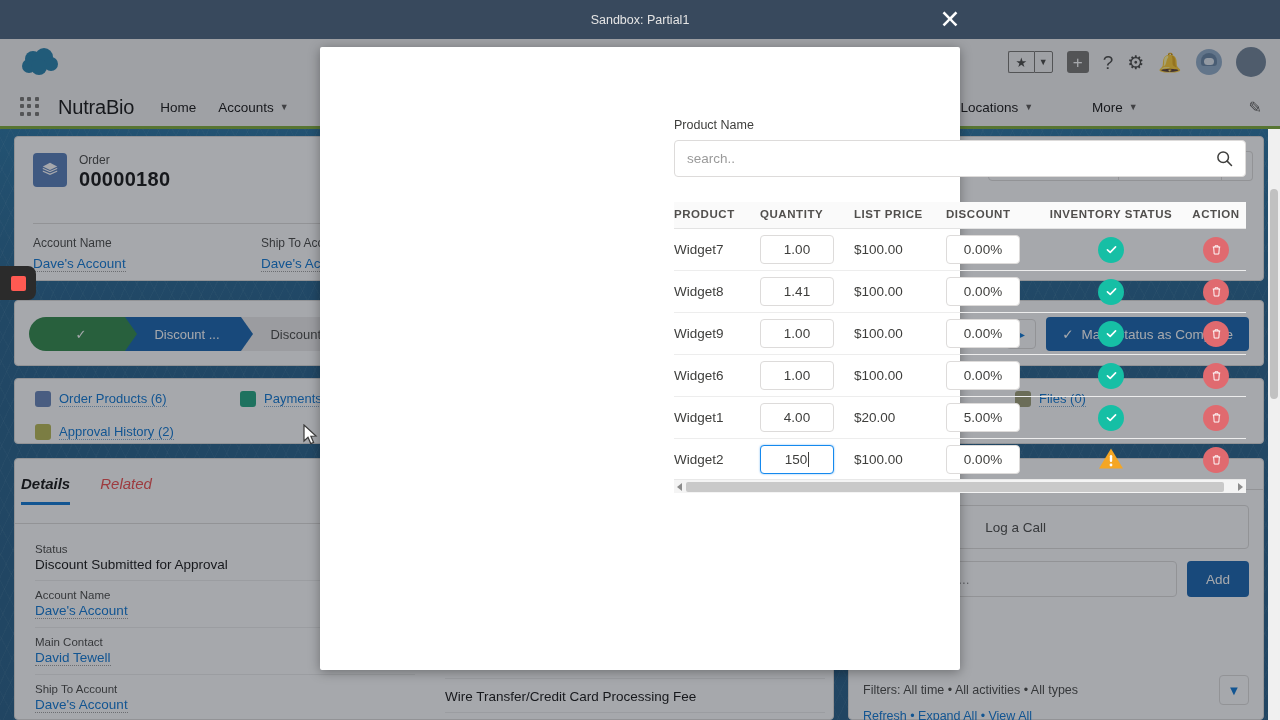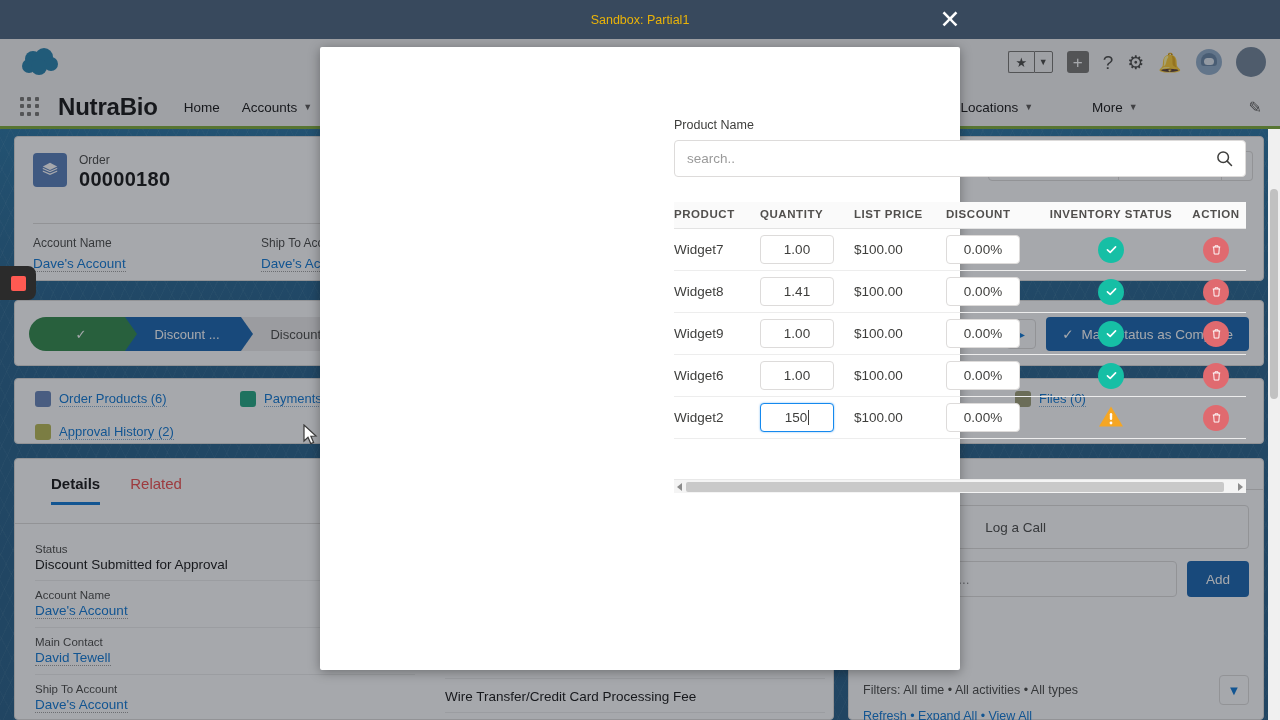--- a/index.html
+++ b/index.html
@@ -10,21 +10,21 @@
     background: #b0b0b0;
   }
   #root { position: relative; width: 1280px; height: 720px; }
 
   
   #bg { position: absolute; inset: 0; }
   #bg-dim { position: absolute; inset: 0; background: rgba(42,48,57,0.42); z-index: 40; pointer-events:none; }
 
   .sandbox-bar {
     position: absolute; top: 0; left: 0; width: 1280px; height: 39px;
-    background: #38495d; color: #eab308; font-size: 12.5px;
+    background: #38495d; color: #e5e5e5; font-size: 12.5px;
     display: flex; align-items: center; justify-content: center;
     z-index: 60;
   }
   .sandbox-close {
     position: absolute; right: 318px; top: 9px;
     width: 24px; height: 24px; color: #ffffff;
     font-size: 25px; line-height: 22px; text-align: center;
     font-weight: 300; z-index: 61; cursor: pointer;
     font-family: "DejaVu Sans", sans-serif;
   }
@@ -49,21 +49,21 @@
   .avatar::before{content:"";position:absolute;left:5px;top:4px;width:16px;height:13px;background:#5f7f9f;border-radius:8px 8px 3px 3px;}
   .avatar::after{content:"";position:absolute;left:8px;top:9px;width:10px;height:7px;background:#dfe7ef;border-radius:4px;}
   .avatar2 { width:30px;height:30px;border-radius:50%;background:#6a7d92; }
 
   .appnav {
     position: absolute; top: 85px; left: 0; width: 1280px; height: 44px;
     display: flex; align-items: center; padding-left: 20px; gap: 0px;
   }
   .waffle { width:20px; height:20px; display:grid; grid-template-columns:repeat(3,1fr); gap:2px; margin-right:18px;}
   .waffle i { background:#706e6b; border-radius:1px; display:block; width:4px; height:4px;}
-  .app-name { font-size:24px; color:#080707; font-weight:700; margin-right:26px; letter-spacing:-0.2px;}
+  .app-name { font-size:20px; color:#080707; font-weight:400; margin-right:26px; letter-spacing:-0.2px;}
   .navitem { font-size:13.5px; color:#080707; margin-right:22px; display:flex; align-items:center; gap:6px; white-space:nowrap;}
   .caret-d { font-size:9px; color:#514f4d; }
   .pencil { position:absolute; right:18px; top:13px; font-size:16px; color:#514f4d; transform:rotate(-0deg);}
 
   .page-bg {
     position: absolute; top: 129px; left: 0; width: 1280px; height: 591px;
     background: #1b5f8c;
   }
   .page-bg::before{
     content:""; position:absolute; inset:0;
@@ -110,21 +110,21 @@
   .blue-btn{height:34px;background:#0b5cab;color:#fff;border-radius:4px;font-size:13.5px;display:flex;align-items:center;gap:8px;padding:0 16px;}
 
   
   #ql-card{left:14px;top:378px;width:1250px;height:66px;}
   .ql{position:absolute;font-size:13px;color:#0070d2;display:flex;align-items:center;gap:8px;}
   .ql .ic{width:16px;height:16px;border-radius:3px;display:inline-block;}
   .ql u{text-decoration:none;border-bottom:1px dotted #7aa7cf;}
 
   
   #det-card{left:14px;top:458px;width:820px;height:262px;}
-  .tabs{position:absolute;left:36px;top:16px;display:flex;gap:30px;}
+  .tabs{position:absolute;left:6px;top:16px;display:flex;gap:30px;font-style:italic;}
   .tab{font-size:15px;color:#ef4444;padding-bottom:10px;}
   .tab.active{color:#080707;font-weight:700;border-bottom:3px solid #0070d2;}
   .tabs-rule{position:absolute;left:0;right:0;top:64px;height:1px;background:#dddbda;}
   .dcol{position:absolute;top:76px;width:380px;}
   .drow{padding:8px 0 8px 0;border-bottom:1px solid #ededed;}
   .drow .l{font-size:11.5px;color:#3e3e3c;}
   .drow .v{font-size:13.5px;color:#080707;margin-top:2px;}
   .drow .v.link{color:#0070d2;border-bottom:1px dotted #9a9a9a;display:inline-block;}
 
   
@@ -494,20 +494,36 @@
                     <polyline points="3,8.5 6.4,11.6 13,4.8"></polyline>
                   </svg>
                 </span></td>
               <td class="c"><span class="del-btn" style="background: rgb(224, 106, 111);">
                   <svg viewBox="0 0 14 16" width="11" height="12" fill="none" stroke="#fff" stroke-width="1.3">
                     <path d="M2 4 h10 M5 4 V2.4 h4 V4 M3.2 4 l0.7 9.4 h6.2 L10.8 4"></path>
                   </svg>
                 </span></td>
             </tr>
             <tr>
+              <td>Widget1</td>
+              <td><div class="cell-input">4.00</div></td>
+              <td>$20.00</td>
+              <td><div class="cell-input">5.00%</div></td>
+              <td class="c"><span class="status-ok" style="background: rgb(22, 191, 165);">
+                  <svg viewBox="0 0 16 16" width="13" height="13" fill="none" stroke="#fff" stroke-width="2" stroke-linecap="round" stroke-linejoin="round">
+                    <polyline points="3,8.5 6.4,11.6 13,4.8"></polyline>
+                  </svg>
+                </span></td>
+              <td class="c"><span class="del-btn" style="background: rgb(224, 106, 111);">
+                  <svg viewBox="0 0 14 16" width="11" height="12" fill="none" stroke="#fff" stroke-width="1.3">
+                    <path d="M2 4 h10 M5 4 V2.4 h4 V4 M3.2 4 l0.7 9.4 h6.2 L10.8 4"></path>
+                  </svg>
+                </span></td>
+            </tr>
+            <tr>
               <td>Widget2</td>
               <td><div class="cell-input focused">150<span class="caretbar"></span></div></td>
               <td>$100.00</td>
               <td><div class="cell-input">0.00%</div></td>
               <td class="c"><span><svg viewBox="0 0 26 23" width="26" height="23">
                     <path d="M13 1.5 L25 21.5 L1 21.5 Z" fill="#f5a623"></path>
                     <rect x="11.8" y="8" width="2.4" height="7" rx="1.2" fill="#fff"></rect>
                     <circle cx="13" cy="18" r="1.4" fill="#fff"></circle>
                   </svg></span></td>
               <td class="c"><span class="del-btn" style="background: rgb(224, 106, 111);">

